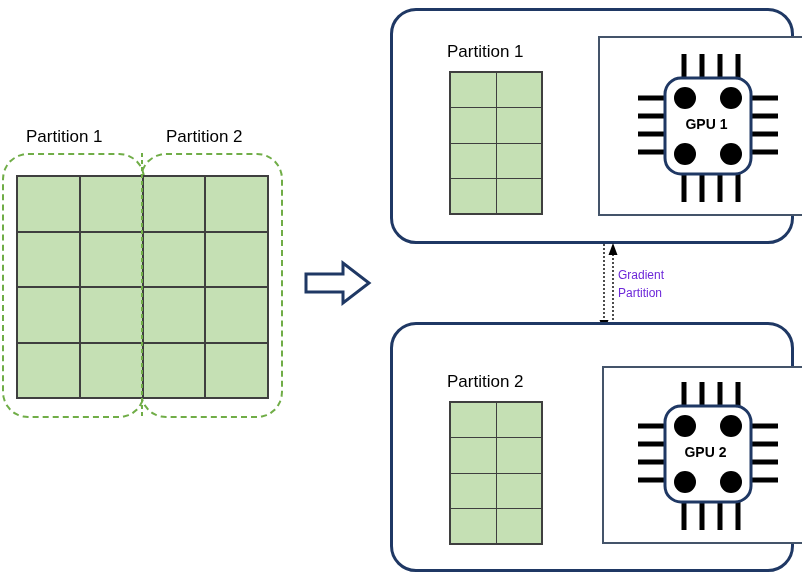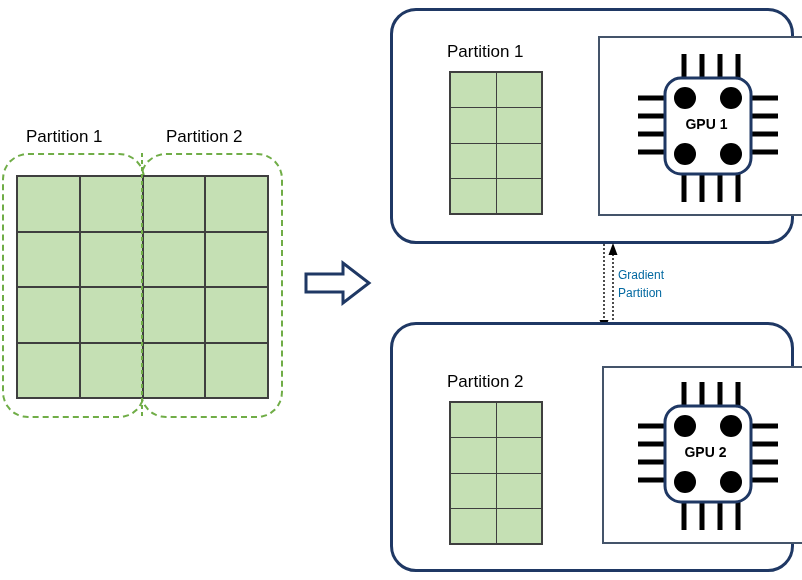--- a/index.html
+++ b/index.html
@@ -97,21 +97,21 @@
     line-height: 1;
     text-align: center;
   }
 
   
   #gradient-exchange-group { position: absolute; left: 590px; top: 240px; width: 140px; height: 100px; }
   .ge-text {
     position: absolute;
     left: 28px;
     font-size: 12px;
-    color: #0369a1;
+    color: #6d28d9;
     white-space: nowrap;
     line-height: 1.25;
   }
 </style>
 </head>
 <body>
 
 <div id="canvas">
 
   <div id="left-matrix-group">

